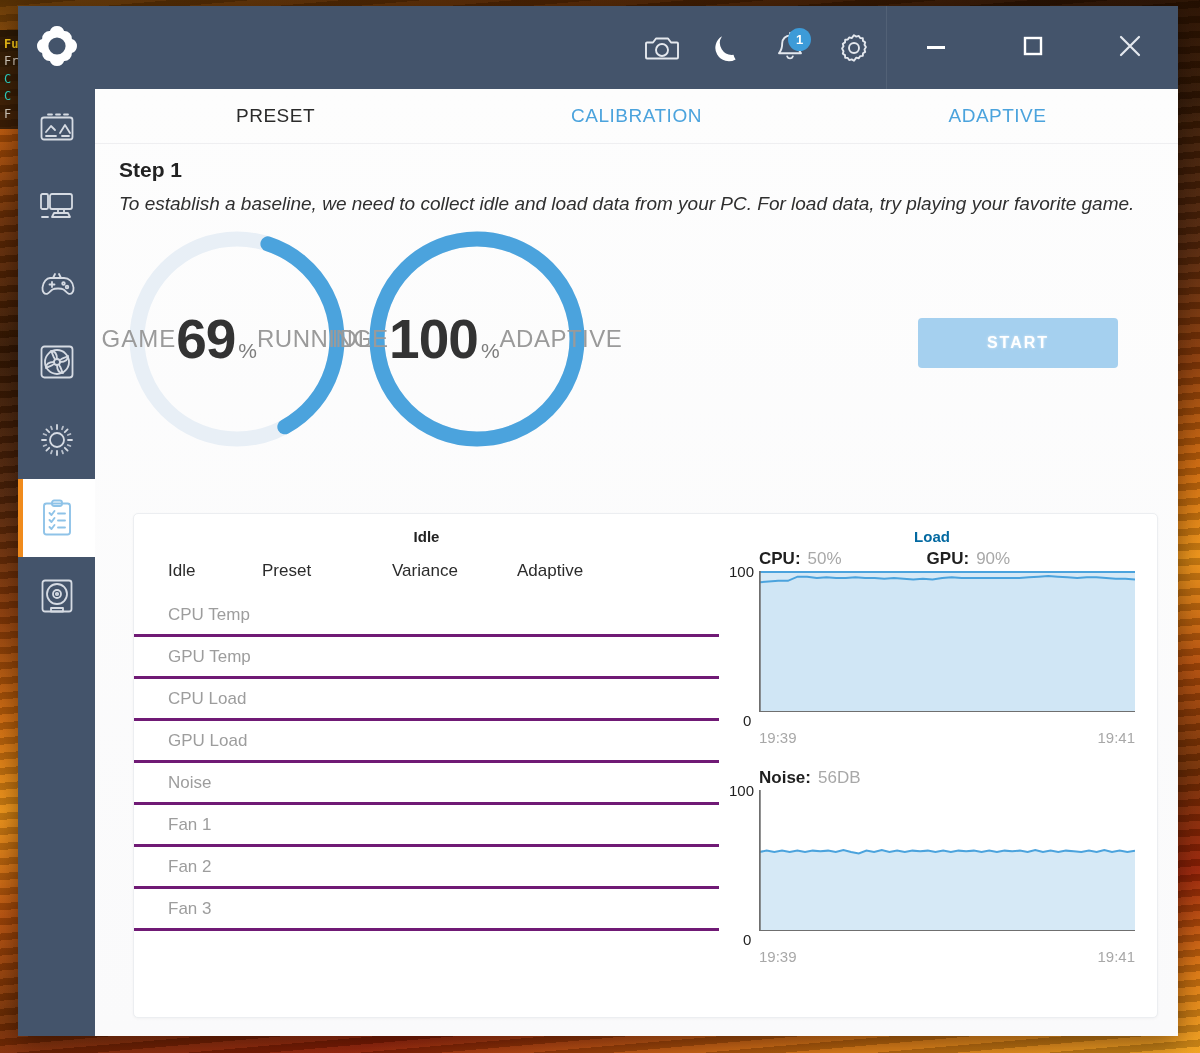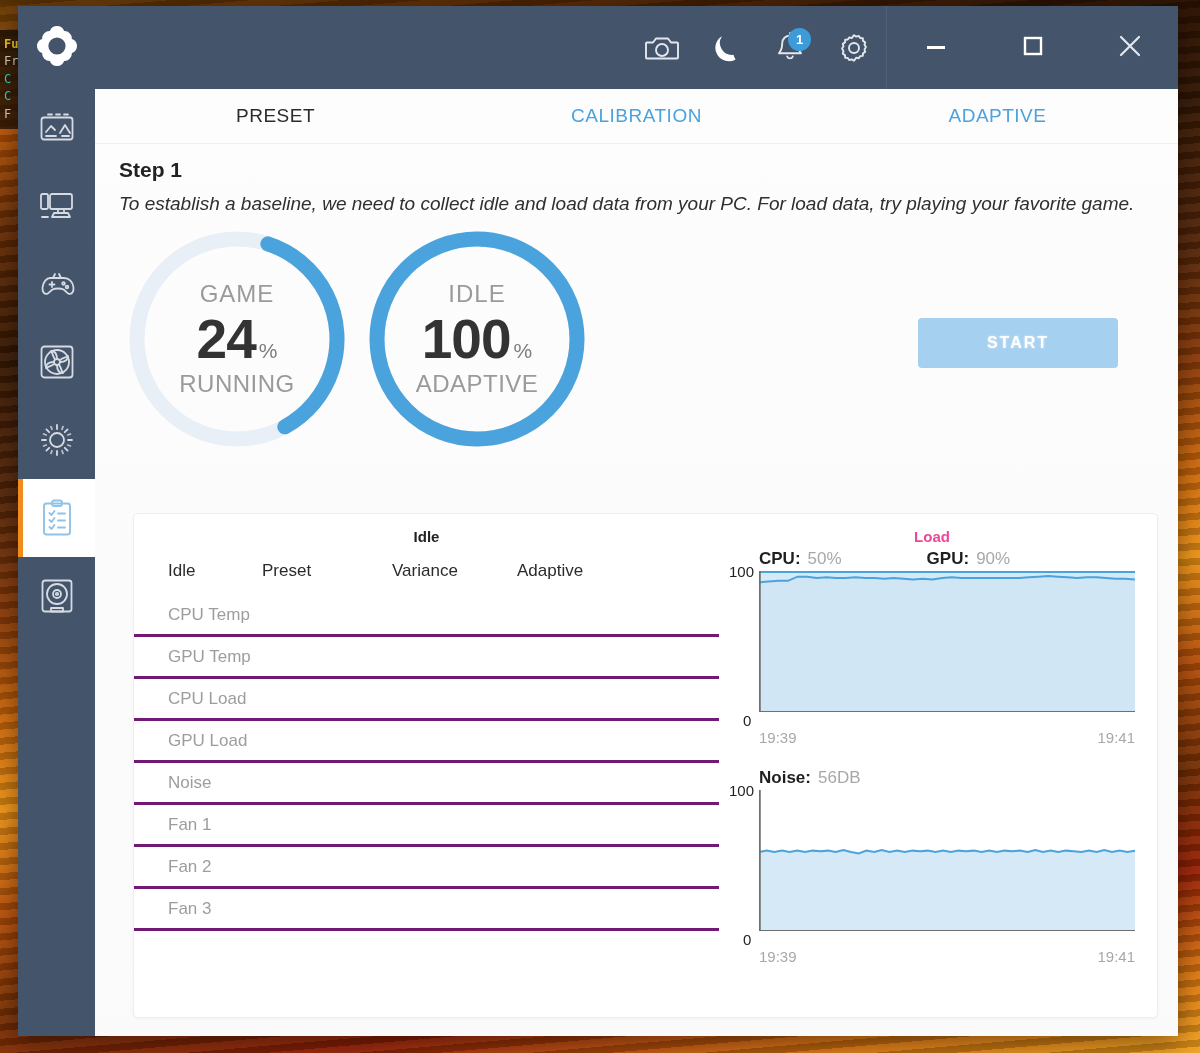--- a/index.html
+++ b/index.html
@@ -112,21 +112,21 @@
   }
 
   
   #gauges {
     position:relative; height:235px; margin-top:4px;
   }
   .gauge { position:absolute; top:5px; }
   .gauge svg { display:block; }
   .gauge .ginner {
     position:absolute; left:0; top:0; width:100%; height:100%;
-    display:flex; flex-direction:column; align-items:center; justify-content:center;
+    display:flex; align-items:center; justify-content:center;
   }
   .g-top { font-size:24px; color:#9a9a9a; letter-spacing:1px; line-height:1.1; }
   .g-mid { display:flex; align-items:baseline; color:#333; }
   .g-num { font-size:55px; font-weight:bold; letter-spacing:-1px; }
   .g-unit { font-size:21px; color:#7d7d7d; margin-left:3px; }
   .g-bot { font-size:24px; color:#9a9a9a; letter-spacing:.5px; line-height:1.1; }
 
   #start-btn {
     position:absolute; left:823px; top:98px;
     width:200px; height:50px; border-radius:4px;
@@ -139,21 +139,21 @@
 
   
   #card {
     position:absolute; left:38px; top:424px; right:20px; bottom:18px;
     background:#fff; border:1px solid #eceef1; border-radius:5px;
     box-shadow:0 1px 3px rgba(0,0,0,.04);
     display:flex;
   }
   #table-pane { width:585px; padding:14px 0 0 0; position:relative; }
   .pane-title { text-align:center; font-size:15px; font-weight:bold; color:#222; }
-  .pane-title.load { color:#ec4899; }
+  .pane-title.load { color:#0369a1; }
 
   #tbl { width:100%; border-collapse:collapse; margin-top:16px; }
   #tbl th {
     text-align:left; font-size:17px; font-weight:normal; color:#2b2b2b;
     padding:0 0 14px 0;
   }
   #tbl td {
     font-size:17px; color:#9d9d9d; padding:10px 0 9px 0;
     border-bottom:3px solid #701a75; height:39px;
   }
@@ -383,21 +383,21 @@
     <div id="gauges">
 
       <div class="gauge" style="left:28px;width:228px;height:228px;">
         <svg width="228" height="228" viewBox="0 0 228 228">
           <circle cx="114" cy="114" r="100" fill="none" stroke="#e8eff6" stroke-width="15"></circle>
           <circle cx="114" cy="114" r="100" fill="none" stroke="#4ba3dd" stroke-width="15" stroke-linecap="round" stroke-dasharray="232.5 395.9" transform="rotate(-72 114 114)"></circle>
         </svg>
         <div class="ginner">
           <div class="g-top">GAME</div>
           <div class="g-mid">
-            <span class="g-num">24</span>
+            <span class="g-num">69</span>
             <span class="g-unit">%</span>
           </div>
           <div class="g-bot">RUNNING</div>
         </div>
       </div>
 
       <div class="gauge" style="left:268px;width:228px;height:228px;">
         <svg width="228" height="228" viewBox="0 0 228 228">
           <circle cx="114" cy="114" r="100" fill="none" stroke="#e8eff6" stroke-width="15"></circle>
           <circle cx="114" cy="114" r="100" fill="none" stroke="#4ba3dd" stroke-width="15" stroke-linecap="round" stroke-dasharray="628.3 0" transform="rotate(-90 114 114)"></circle>

